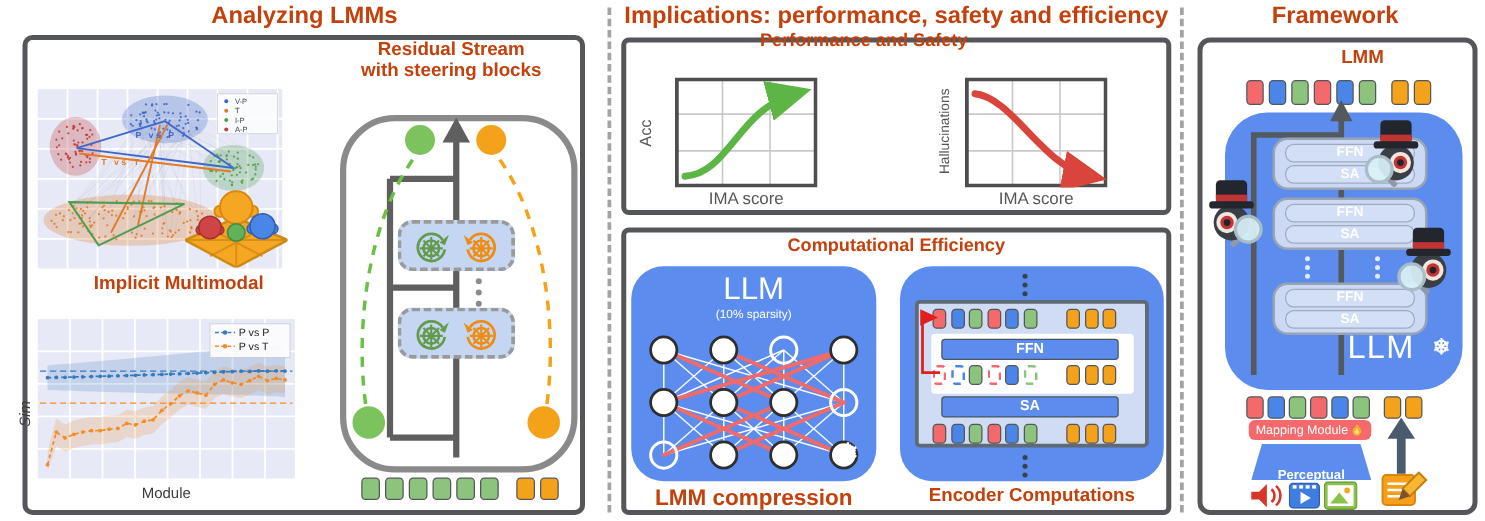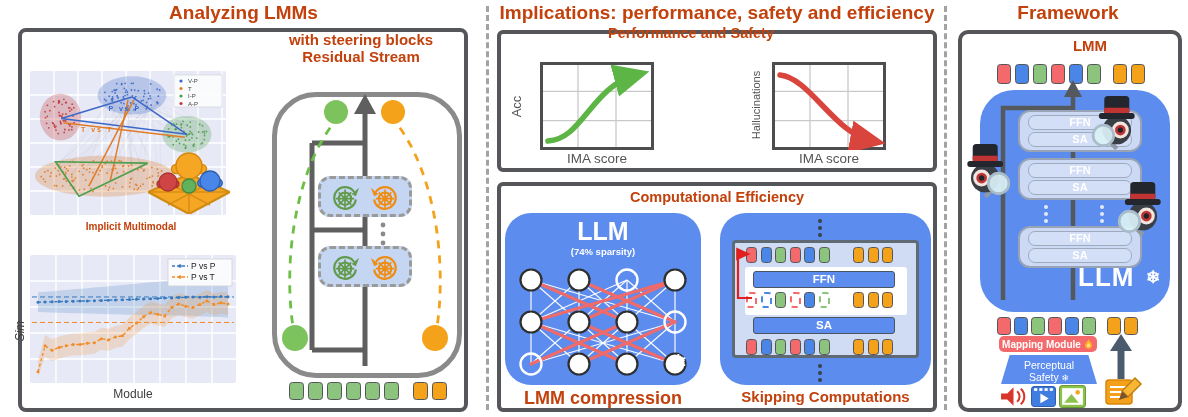--- a/index.html
+++ b/index.html
@@ -21,23 +21,23 @@
 .fwblock{background:#ccd9f4;border:2.5px solid #98a4b5;border-radius:12px;
   display:flex;flex-direction:column;justify-content:center;align-items:center;gap:2px;padding:3px 10px}
 .fwbar{width:104px;height:15px;background:#d3def7;border:1.5px solid #9fabbd;border-radius:7px;
   color:#fff;font-weight:bold;font-size:11px;text-align:center;line-height:13px}
 .sabar{width:142px;height:17px;background:#5b8cee;border:1.5px solid #4a5560;border-radius:3px;
   color:#fff;font-weight:bold;font-size:11.5px;text-align:center;line-height:15px}
 .vdots{display:flex;flex-direction:column;align-items:center}
 .vdots i{display:block;width:4px;height:4px;border-radius:50%;background:currentColor;margin:1.5px 0}
 .rot{transform:rotate(-90deg)}
 .axlab{color:#555;text-align:center}
-.whitebold{color:#fff;font-weight:bold;text-align:center}
+.whitebold{color:#fff;font-weight:normal;text-align:center}
 .enc-trap{background:#5b8cee;clip-path:polygon(9% 0,91% 0,100% 100%,0% 100%);
-  color:#fff;font-weight:normal;font-size:10.5px;line-height:11.5px;text-align:center;padding-top:5px}
+  color:#fff;font-weight:bold;font-size:10.5px;line-height:11.5px;text-align:center;padding-top:20px}
 .sf{color:#fff;font-weight:bold}
 </style>
 </head>
 <body>
 
 <svg width="0" height="0" style="position:absolute">
   <defs>
     <symbol id="helm" viewBox="0 0 36 36">
       <g fill="none" stroke="currentColor">
         <circle cx="18" cy="20" r="7.5" stroke-width="2.5"></circle>
@@ -461,21 +461,21 @@
       <circle cx="20" cy="34" r="9" fill="#cf4444"></circle>
     </g>
     <g stroke="#2f5fb0" stroke-width="1.3">
       <circle cx="53.5" cy="35" r="3.8" fill="#4a86e8"></circle>
         <circle cx="70.5" cy="35" r="3.8" fill="#4a86e8"></circle>
       <circle cx="62" cy="33" r="10" fill="#4a86e8"></circle>
     </g>
     <circle cx="41" cy="38" r="7" fill="#62b15c" stroke="#468a41" stroke-width="1.3"></circle>
   </svg>
 
-  <div class="abs ttl" style="left:24px;top:219px;width:214px;font-size:10px;line-height:16px">
+  <div class="abs ttl" style="left:36px;top:219px;width:214px;font-size:15px;line-height:16px">
     <div>Implicit Multimodal</div>
   </div>
   <svg class="abs" id="ima-svg" style="left:30px;top:255px" width="206" height="128">
       <rect x="0" y="0" width="206" height="128" rx="2" fill="#e7e9f6"></rect>
       <line x1="26" y1="0" x2="26" y2="128" stroke="#fff" stroke-width="1.4"></line>
       <line x1="52" y1="0" x2="52" y2="128" stroke="#fff" stroke-width="1.4"></line>
       <line x1="78" y1="0" x2="78" y2="128" stroke="#fff" stroke-width="1.4"></line>
       <line x1="104" y1="0" x2="104" y2="128" stroke="#fff" stroke-width="1.4"></line>
       <line x1="130" y1="0" x2="130" y2="128" stroke="#fff" stroke-width="1.4"></line>
       <line x1="156" y1="0" x2="156" y2="128" stroke="#fff" stroke-width="1.4"></line>
@@ -551,22 +551,22 @@
       <circle cx="150" cy="11" r="1.8" fill="#3779bd"></circle>
       <text x="161" y="14" font-size="8.5" fill="#222">P vs P</text>
       <line x1="142" y1="22" x2="158" y2="22" stroke="#f28c28" stroke-width="1.3" stroke-dasharray="3,2"></line>
       <circle cx="150" cy="22" r="1.8" fill="#f28c28"></circle>
       <text x="161" y="25" font-size="8.5" fill="#222">P vs T</text>
     </svg>
   <div class="abs rot axlab" style="left:0;top:324px;width:40px;font-size:12px;font-style:italic;color:#3c3c3c">Sim</div>
   <div class="abs axlab" style="left:30px;top:387px;width:206px;font-size:12px;color:#3c3c3c">Module</div>
 
   <div class="abs ttl" style="left:258px;top:31px;width:206px;font-size:15px;line-height:17px">
+    <div>Residual Stream</div>
     <div>with steering blocks</div>
-    <div>Residual Stream</div>
   </div>
   <div class="abs" style="left:272px;top:92px;width:190px;height:286px;border:5px solid #8a8a8a;border-radius:44px"></div>
 
   <svg class="abs" style="left:274px;top:94px" width="186" height="282" viewBox="0 0 186 282">
     <g stroke="#5f5f5f" stroke-width="5" fill="none">
       <path d="M91,272 V18"></path>
       <path d="M38,49 V256 M38,49 H91 M38,136 H91 M38,256 H91"></path>
     </g>
     <polygon points="91,0 80,20 102,20" fill="#5f5f5f"></polygon>
     <path d="M21,244 C 8,180 18,80 62,26" stroke="#6cbf45" stroke-width="2.8" stroke-dasharray="8,7" fill="none"></path>
@@ -647,21 +647,21 @@
       <path d="M8,13 C38,16 63,72 100,79" fill="none" stroke="#d9453c" stroke-width="5.5" stroke-linecap="round" marker-end="url(#mk-hal)"></path>
     </svg>
   <div class="abs rot axlab" style="left:701px;top:99px;width:110px;font-size:11px">Hallucinations</div>
   <div class="abs axlab" style="left:772px;top:151px;width:114px;font-size:13.5px">IMA score</div>
 
   <div class="abs box" style="left:497px;top:182px;width:440px;height:230px;border-radius:6px"></div>
   <div class="abs ttl" style="left:497px;top:189px;width:440px;font-size:14.5px">Computational Efficiency</div>
 
   <div class="abs bluebox" style="left:505px;top:213px;width:196px;height:172px">
     <div class="whitebold" style="font-size:25px;margin-top:4px">LLM</div>
-    <div class="whitebold" style="font-size:9.5px">(74% sparsity)</div>
+    <div class="whitebold" style="font-size:9.5px">(10% sparsity)</div>
   </div>
   <svg class="abs" id="net-svg" style="left:513px;top:266px" width="180" height="112">
       <line x1="18" y1="14" x2="18" y2="56" stroke="#fff" stroke-width="1.2" opacity="0.95"></line>
       <line x1="18" y1="14" x2="66" y2="56" stroke="#fff" stroke-width="1.2" opacity="0.95"></line>
       <line x1="18" y1="14" x2="114" y2="56" stroke="#fff" stroke-width="1.2" opacity="0.95"></line>
       <line x1="18" y1="14" x2="162" y2="56" stroke="#fff" stroke-width="1.2" opacity="0.95"></line>
       <line x1="66" y1="14" x2="18" y2="56" stroke="#fff" stroke-width="1.2" opacity="0.95"></line>
       <line x1="66" y1="14" x2="66" y2="56" stroke="#fff" stroke-width="1.2" opacity="0.95"></line>
       <line x1="66" y1="14" x2="114" y2="56" stroke="#fff" stroke-width="1.2" opacity="0.95"></line>
       <line x1="66" y1="14" x2="162" y2="56" stroke="#fff" stroke-width="1.2" opacity="0.95"></line>
@@ -765,21 +765,21 @@
       <i></i>
     </div>
   <svg class="abs" style="left:730px;top:246px" width="26" height="58">
     <defs>
         <marker id="mk-red" markerWidth="7" markerHeight="7" refX="4" refY="3" orient="auto">
       <path d="M0,0 L6.5,3 L0,6 z" fill="#e01f1f"></path>
         </marker>
       </defs>
     <path d="M22,52 H8 V8 H15" stroke="#e01f1f" stroke-width="2.2" fill="none" marker-end="url(#mk-red)"></path>
   </svg>
-  <div class="abs ttl" style="left:720px;top:388px;width:211px;font-size:15px">Skipping Computations</div>
+  <div class="abs ttl" style="left:720px;top:388px;width:211px;font-size:15px">Encoder Computations</div>
 
   <div class="abs sep" style="left:944px"></div>
   <div class="abs ttl big" style="left:948px;top:2px;width:240px">Framework</div>
   <div class="abs box" style="left:958px;top:30px;width:224px;height:382px;border-radius:10px"></div>
   <div class="abs ttl" style="left:958px;top:37px;width:264px;font-size:15px">LMM</div>
   <div class="abs tokrow" style="left:997px;top:64px;--tw:14px;--th:20px;--g:4px;--bg:8px">
       <span class="tok" style="background: rgb(244, 105, 107);"></span>
       <span class="tok" style="background: rgb(74, 134, 232);"></span>
       <span class="tok" style="background: rgb(140, 196, 126);"></span>
       <span class="tok" style="background: rgb(244, 105, 107);"></span>

